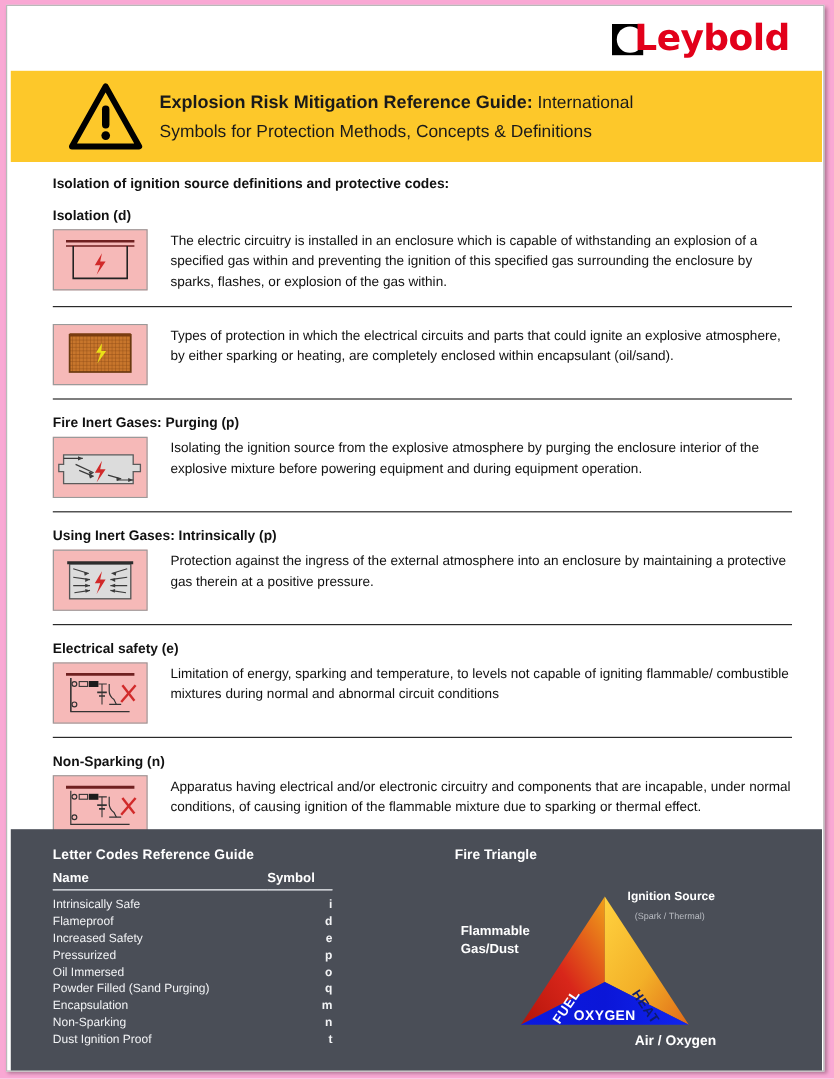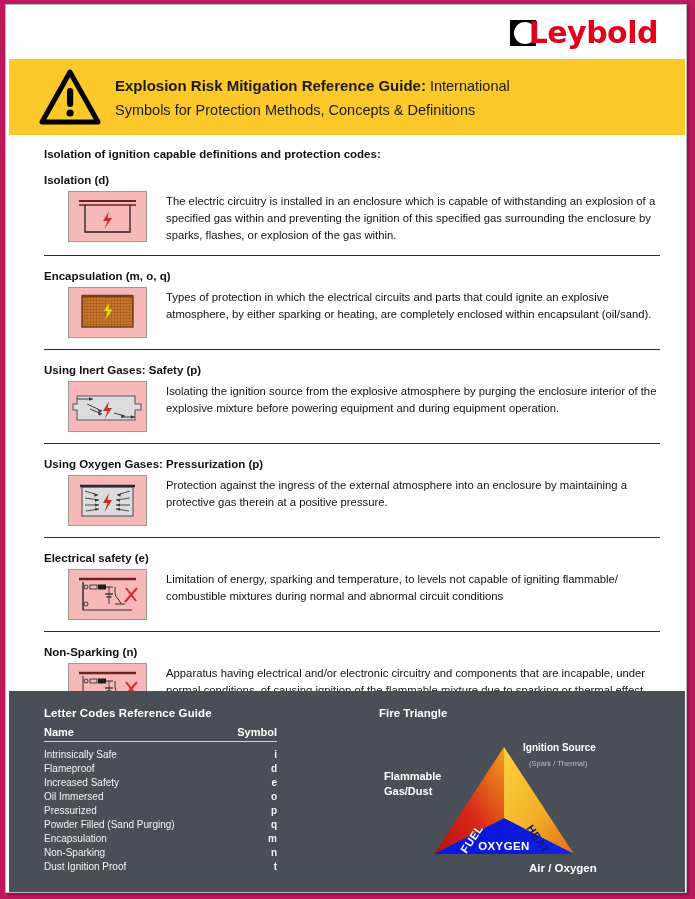--- a/index.html
+++ b/index.html
@@ -5,21 +5,21 @@
   html,body{margin:0;padding:0;background:#ffffff;}
   body{
     width:695px;height:899px;
     font-family:"Liberation Sans","DejaVu Sans",sans-serif;
     overflow:hidden;
   }
   .page{
     position:relative;
     width:695px;height:899px;
     box-sizing:border-box;
-    background:#be185d;
+    background:#f9a8d4;
   }
   
   .sheet{
     position:absolute;
     left:5px;top:4px;
     width:682px;height:889px;
     background:#fff;
     border:1px solid #b9b9b9;
     box-shadow:2px 2px 3px rgba(0,0,0,.30);
     box-sizing:border-box;
@@ -49,20 +49,21 @@
     color:#e2001a;letter-spacing:-0.5px;position:relative;z-index:2;
   }
 
   
   .banner{
     position:absolute;left:3px;top:54px;
     width:676px;height:76px;
     background:#fdc82a;
     display:flex;align-items:center;
     box-sizing:border-box;
+    padding-left:18px;
   }
   .warn-icon{
     width:62px;height:58px;margin-left:30px;margin-right:14px;flex:0 0 auto;
   }
   .banner-text{
     font-size:14.5px;line-height:24px;color:#1a1a1a;
     padding-top:2px;
   }
   .banner-text .b{font-weight:bold;font-size:15px;}
 
@@ -73,21 +74,21 @@
   }
   .intro{
     font-size:11.5px;font-weight:bold;color:#111;
     margin:13px 0 0 0;
   }
   .entry{margin-top:14px;}
   .entry-title{
     font-size:11.5px;font-weight:bold;color:#111;
     margin-bottom:5px;
   }
-  .entry-row{display:flex;align-items:flex-start;margin-left:24px;}
+  .entry-row{display:flex;align-items:flex-start;}
   .sym{
     width:79px;height:51px;flex:0 0 auto;
     background:#f6b9b8;border:1px solid #9a9a9a;
     position:relative;box-sizing:border-box;
     margin-right:19px;
   }
   .entry-desc{
     font-size:11.3px;line-height:17px;color:#111;
     padding-top:2px;
   }
@@ -113,21 +114,21 @@
     position:absolute;left:35px;top:16px;width:250px;
   }
   .codes h3{
     margin:0 0 7px 0;font-size:11.5px;font-weight:bold;letter-spacing:.1px;
   }
   .codes table{border-collapse:collapse;width:233px;}
   .codes th{
     font-size:11px;font-weight:bold;text-align:left;
     padding:0 0 3px 0;border-bottom:1px solid #cfd2d6;
   }
-  .codes th.sym-col{text-align:right;}
+  .codes th.sym-col{text-align:left;}
   .codes td{
     font-size:10px;padding:1.5px 0 1.5px 0;color:#f2f3f5;
   }
   .codes tr:first-child td{padding-top:7px;}
   .codes td.sym-col{text-align:right;font-weight:bold;}
 
   
   .fire{
     position:absolute;left:370px;top:16px;width:290px;height:180px;
   }
@@ -162,41 +163,40 @@
       <circle cx="31.1" cy="45" r="3.6" fill="#000"></circle>
     </svg>
     <div class="banner-text">
       <div><span class="b">Explosion Risk Mitigation Reference Guide:</span><span> International</span></div>
       <div>Symbols for Protection Methods, Concepts &amp; Definitions</div>
     </div>
   </div>
 
   <div class="body-area">
 
-    <div class="intro">Isolation of ignition capable definitions and protection codes:</div>
+    <div class="intro">Isolation of ignition source definitions and protective codes:</div>
 
     <div class="entry">
       <div class="entry-title">Isolation (d)</div>
       <div class="entry-row">
         <div class="sym">
           <svg width="77" height="49" viewBox="0 0 77 49">
             <rect x="0" y="0" width="77" height="49" fill="#f6b9b8"></rect>
             <line x1="10" y1="9" x2="67" y2="9" stroke="#6f2020" stroke-width="2"></line>
             <line x1="10" y1="13" x2="67" y2="13" stroke="#6f2020" stroke-width="1.4"></line>
             <path d="M16 13 L16 40 L61 40 L61 13" fill="none" stroke="#222" stroke-width="1.3"></path>
             <path d="M40 19 L34 29 L38.5 29 L35.5 37 L43 26 L38.5 26 Z" fill="#d12a2a"></path>
           </svg>
         </div>
         <div class="entry-desc">The electric circuitry is installed in an enclosure which is capable of withstanding an explosion of a specified gas within and preventing the ignition of this specified gas surrounding the enclosure by sparks, flashes, or explosion of the gas within.</div>
       </div>
       <hr class="rule">
     </div>
 
     <div class="entry">
-      <div class="entry-title">Encapsulation (m, o, q)</div>
       <div class="entry-row">
         <div class="sym">
           <svg width="77" height="49" viewBox="0 0 77 49">
             <defs>
               <pattern id="hatch" width="3" height="3" patternUnits="userSpaceOnUse">
                 <rect width="3" height="3" fill="#c8762c"></rect>
                 <path d="M0 0 L0 3" stroke="#8d4a14" stroke-width="0.7"></path>
                 <path d="M0 0 L3 0" stroke="#8d4a14" stroke-width="0.7"></path>
               </pattern>
             </defs>
@@ -205,21 +205,21 @@
             <line x1="13" y1="8" x2="64" y2="8" stroke="#7a3c10" stroke-width="2.4"></line>
             <path d="M40 15 L35 23 L39 23 L36 32 L43.5 21.5 L39.5 21.5 Z" fill="#e9e017"></path>
           </svg>
         </div>
         <div class="entry-desc">Types of protection in which the electrical circuits and parts that could ignite an explosive atmosphere, by either sparking or heating, are completely enclosed within encapsulant (oil/sand).</div>
       </div>
       <hr class="rule">
     </div>
 
     <div class="entry">
-      <div class="entry-title">Using Inert Gases: Safety (p)</div>
+      <div class="entry-title">Fire Inert Gases: Purging (p)</div>
       <div class="entry-row">
         <div class="sym">
           <svg width="77" height="49" viewBox="0 0 77 49">
             <rect x="0" y="0" width="77" height="49" fill="#f6b9b8"></rect>
             <path d="M8 14 L8 22 L4 22 L4 28 L8 28 L8 38 L66 38 L66 28 L72 28 L72 22 L66 22 L66 14 Z" fill="#dcdcdc" stroke="#5b5b5b" stroke-width="1.1"></path>
             <g stroke="#3a3a3a" stroke-width="1">
               <line x1="8" y1="17" x2="24" y2="17"></line>
               <line x1="18" y1="22" x2="33" y2="29"></line>
               <line x1="21" y1="27" x2="33" y2="32"></line>
               <line x1="45" y1="31" x2="56" y2="34"></line>
@@ -234,21 +234,21 @@
             </g>
             <path d="M40 19 L34 29 L38.5 29 L35.5 37 L43 26 L38.5 26 Z" fill="#d12a2a"></path>
           </svg>
         </div>
         <div class="entry-desc">Isolating the ignition source from the explosive atmosphere by purging the enclosure interior of the explosive mixture before powering equipment and during equipment operation.</div>
       </div>
       <hr class="rule">
     </div>
 
     <div class="entry">
-      <div class="entry-title">Using Oxygen Gases: Pressurization (p)</div>
+      <div class="entry-title">Using Inert Gases: Intrinsically (p)</div>
       <div class="entry-row">
         <div class="sym">
           <svg width="77" height="49" viewBox="0 0 77 49">
             <rect x="0" y="0" width="77" height="49" fill="#f6b9b8"></rect>
             <rect x="13" y="11" width="51" height="29" fill="#dcdcdc" stroke="#555" stroke-width="1.1"></rect>
             <line x1="11" y1="10" x2="66" y2="10" stroke="#2c2c2c" stroke-width="2.6"></line>
             <g stroke="#3a3a3a" stroke-width="0.9">
               <line x1="16" y1="15" x2="29" y2="19"></line>
                   <line x1="16" y1="22" x2="30" y2="24"></line>
                   <line x1="16" y1="29" x2="30" y2="29"></line>
@@ -356,26 +356,26 @@
               </tr>
           <tr>
                 <td>Flameproof</td>
                 <td class="sym-col">d</td>
               </tr>
           <tr>
                 <td>Increased Safety</td>
                 <td class="sym-col">e</td>
               </tr>
           <tr>
+                <td>Pressurized</td>
+                <td class="sym-col">p</td>
+              </tr>
+          <tr>
                 <td>Oil Immersed</td>
                 <td class="sym-col">o</td>
-              </tr>
-          <tr>
-                <td>Pressurized</td>
-                <td class="sym-col">p</td>
               </tr>
           <tr>
                 <td>Powder Filled (Sand Purging)</td>
                 <td class="sym-col">q</td>
               </tr>
           <tr>
                 <td>Encapsulation</td>
                 <td class="sym-col">m</td>
               </tr>
           <tr>

